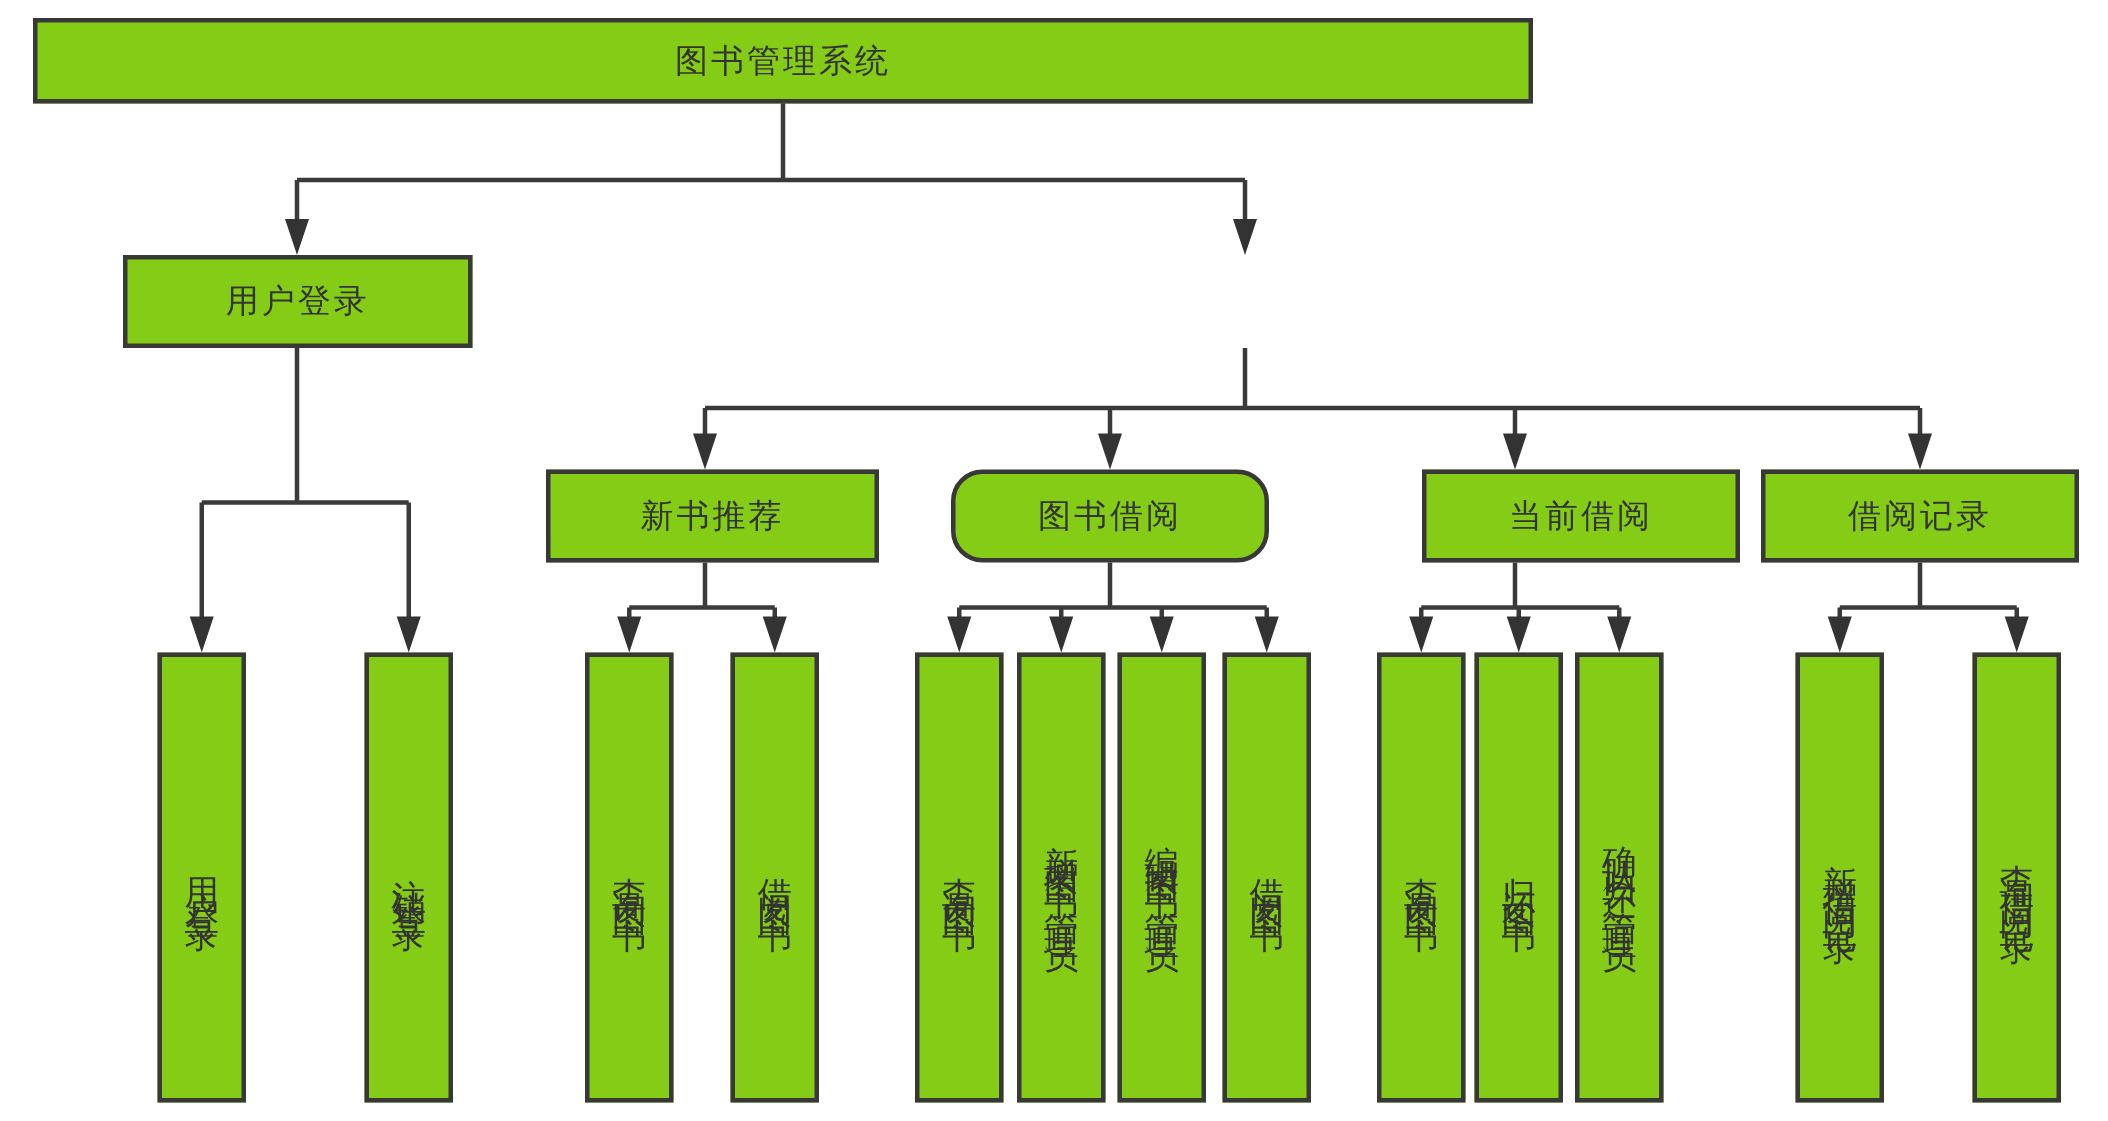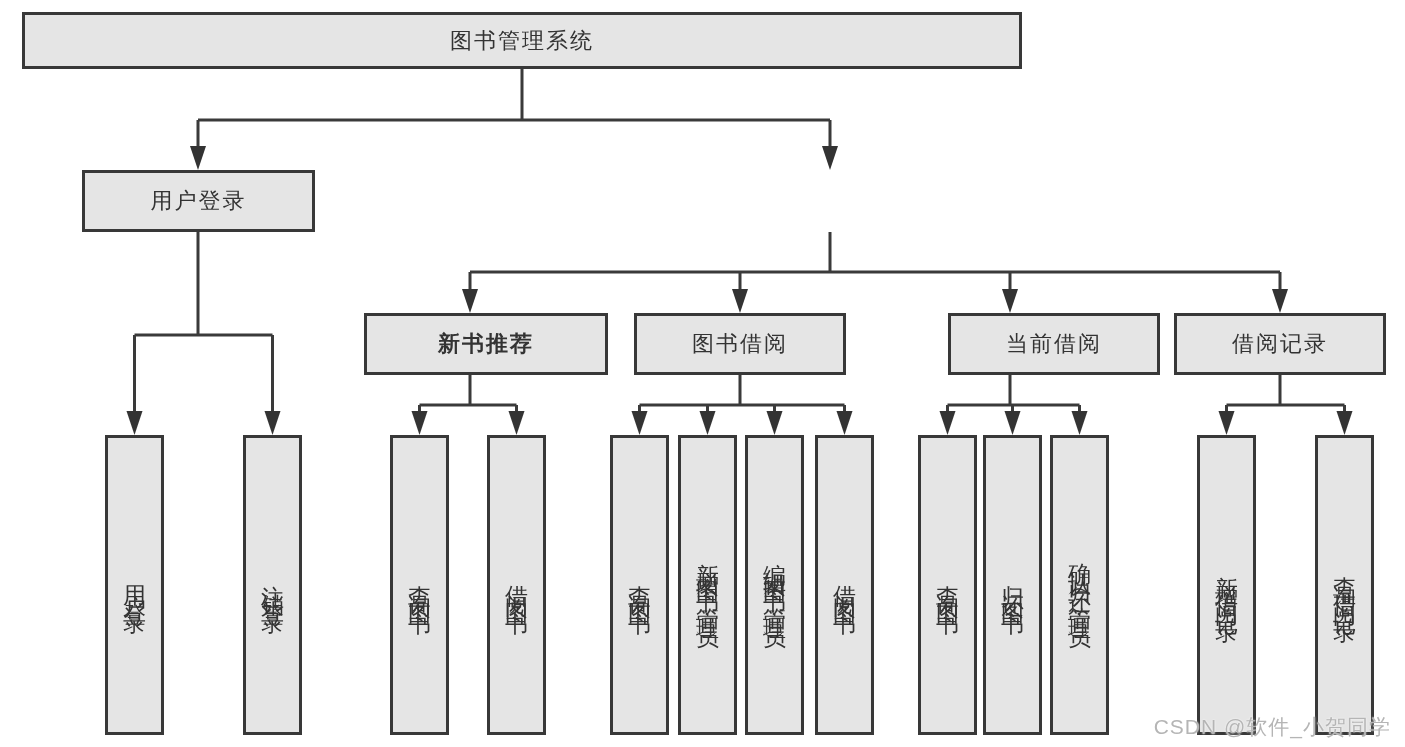--- a/index.html
+++ b/index.html
@@ -25,21 +25,21 @@
     stroke-width: 3;
     fill: none;
   }
   svg.connectors polygon {
     fill: #333333;
     stroke: none;
   }
 
   .box {
     position: absolute;
-    background: #e5e5e5;
+    background: #84cc16;
     border: 3px solid #383838;
     display: flex;
     align-items: center;
     justify-content: center;
     color: #333333;
   }
 
   .box.h {
     font-size: 22px;
     letter-spacing: 2px;
@@ -108,24 +108,24 @@
   </svg>
 
   <div class="box h" style="left:22px; top:12px; width:1000px; height:57px;">
     <span>图书管理系统</span>
   </div>
 
   <div class="box h" style="left:82px; top:170px; width:233px; height:62px;">
     <span>用户登录</span>
   </div>
 
-  <div class="box h" style="left:364px; top:313px; width:244px; height:62px;font-weight:bold;">
+  <div class="box h" style="left:364px; top:313px; width:222px; height:62px;">
     <span>新书推荐</span>
   </div>
-  <div class="box h" style="left:634px; top:313px; width:212px; height:62px;">
+  <div class="box h" style="left:634px; top:313px; width:212px; height:62px;border-radius:21px;">
     <span>图书借阅</span>
   </div>
   <div class="box h" style="left:904px; top:313px; width:212px; height:62px;margin-left:44px;">
     <span>当前借阅</span>
   </div>
   <div class="box h" style="left:1174px; top:313px; width:212px; height:62px;">
     <span>借阅记录</span>
   </div>
 
   <div class="box v" style="left:105px; top:435px; width:59px; height:300px;">
@@ -165,15 +165,14 @@
     <span>确认归还（管理员）</span>
   </div>
 
   <div class="box v" style="left:1197px; top:435px; width:59px; height:300px;">
     <span>新增借阅记录</span>
   </div>
   <div class="box v" style="left:1315px; top:435px; width:59px; height:300px;">
     <span>查询借阅记录</span>
   </div>
 
-  <div class="watermark">CSDN @软件_小贺同学</div>
 
 </div>
 
 </body></html>

